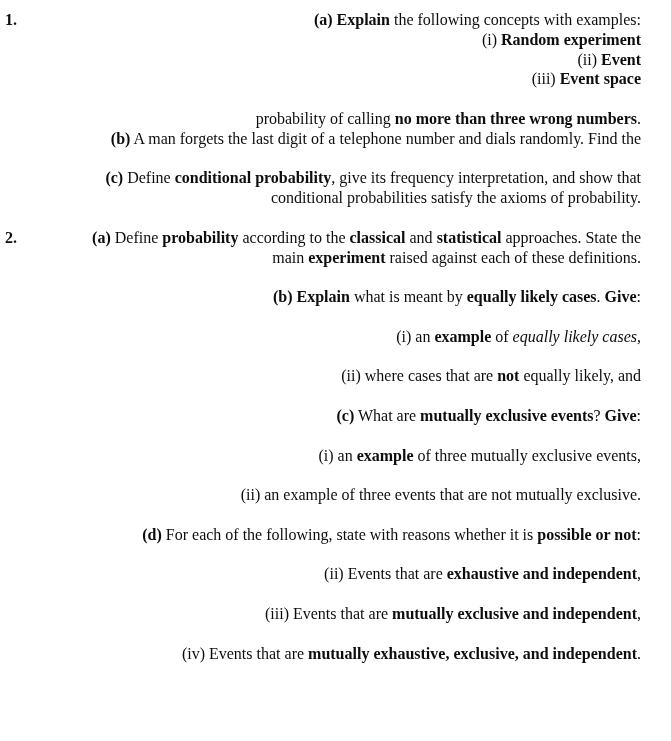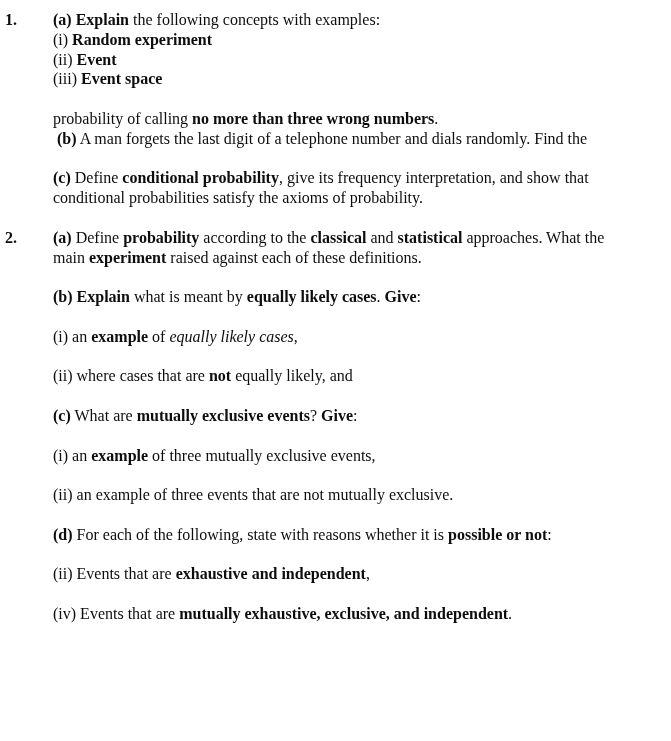--- a/index.html
+++ b/index.html
@@ -10,21 +10,21 @@
     color: #0d0d0d;
     font-family: "Liberation Serif", "DejaVu Serif", serif;
     font-size: 16px;
     line-height: 19.8px;
     overflow: hidden;
   }
   .doc { padding: 10px 26px 0 5px; }
   .question { display: flex; }
   .qnum { flex: 0 0 48px; width: 48px; font-weight: 700; }
   .qcontent { width: 588px; }
-  .para { margin: 0 0 19.8px 0; }
+  .para { margin: 0 0 19.8px 0; text-align: right; }
   .line { white-space: pre-wrap; }
   .b { font-weight: 700; }
   .i { font-style: italic; }
 </style>
 </head>
 <body>
 
 <div class="doc">
     <div class="question">
       <div class="qnum">1.</div>
@@ -42,21 +42,21 @@
         <div class="para">
           <div class="line"><span class="b">(c)</span><span class=""> Define </span><span class="b">conditional probability</span><span class="">, give its frequency interpretation, and show that</span></div>
           <div class="line"><span class="">conditional probabilities satisfy the axioms of probability.</span></div>
         </div>
       </div>
     </div>
     <div class="question">
       <div class="qnum">2.</div>
       <div class="qcontent">
         <div class="para">
-          <div class="line"><span class="b">(a)</span><span class=""> Define </span><span class="b">probability</span><span class=""> according to the </span><span class="b">classical</span><span class=""> and </span><span class="b">statistical</span><span class=""> approaches. What the</span></div>
+          <div class="line"><span class="b">(a)</span><span class=""> Define </span><span class="b">probability</span><span class=""> according to the </span><span class="b">classical</span><span class=""> and </span><span class="b">statistical</span><span class=""> approaches. State the</span></div>
           <div class="line"><span class="">main </span><span class="b">experiment</span><span class=""> raised against each of these definitions.</span></div>
         </div>
         <div class="para">
           <div class="line"><span class="b">(b) Explain</span><span class=""> what is meant by </span><span class="b">equally likely cases</span><span class="">. </span><span class="b">Give</span><span class="">:</span></div>
         </div>
         <div class="para">
           <div class="line"><span class="">(i) an </span><span class="b">example</span><span class=""> of </span><span class=" i">equally likely cases</span><span class="">,</span></div>
         </div>
         <div class="para">
           <div class="line"><span class="">(ii) where cases that are </span><span class="b">not</span><span class=""> equally likely, and</span></div>
@@ -70,17 +70,20 @@
         <div class="para">
           <div class="line"><span class="">(ii) an example of three events that are not mutually exclusive.</span></div>
         </div>
         <div class="para">
           <div class="line"><span class="b">(d)</span><span class=""> For each of the following, state with reasons whether it is </span><span class="b">possible or not</span><span class="">:</span></div>
         </div>
         <div class="para">
           <div class="line"><span class="">(ii) Events that are </span><span class="b">exhaustive and independent</span><span class="">,</span></div>
         </div>
         <div class="para">
+          <div class="line"><span class="">(iii) Events that are </span><span class="b">mutually exclusive and independent</span><span class="">,</span></div>
+        </div>
+        <div class="para">
           <div class="line"><span class="">(iv) Events that are </span><span class="b">mutually exhaustive, exclusive, and independent</span><span class="">.</span></div>
         </div>
       </div>
     </div>
   </div>
 
 </body></html>

